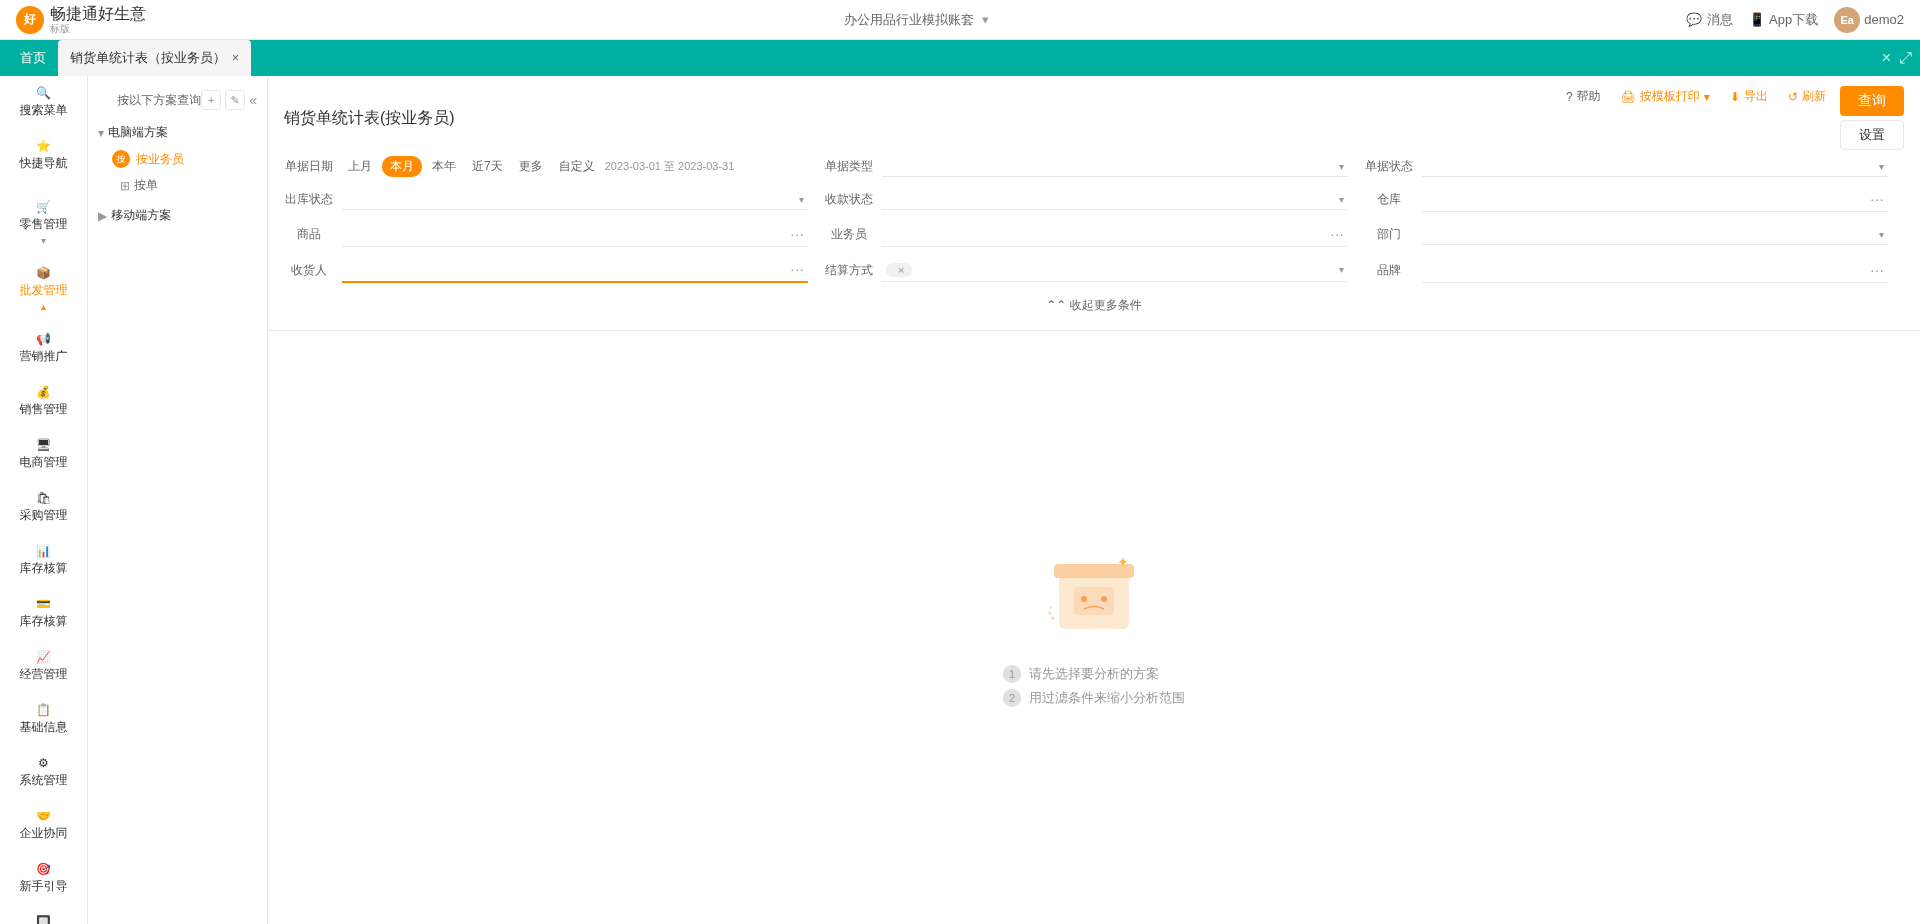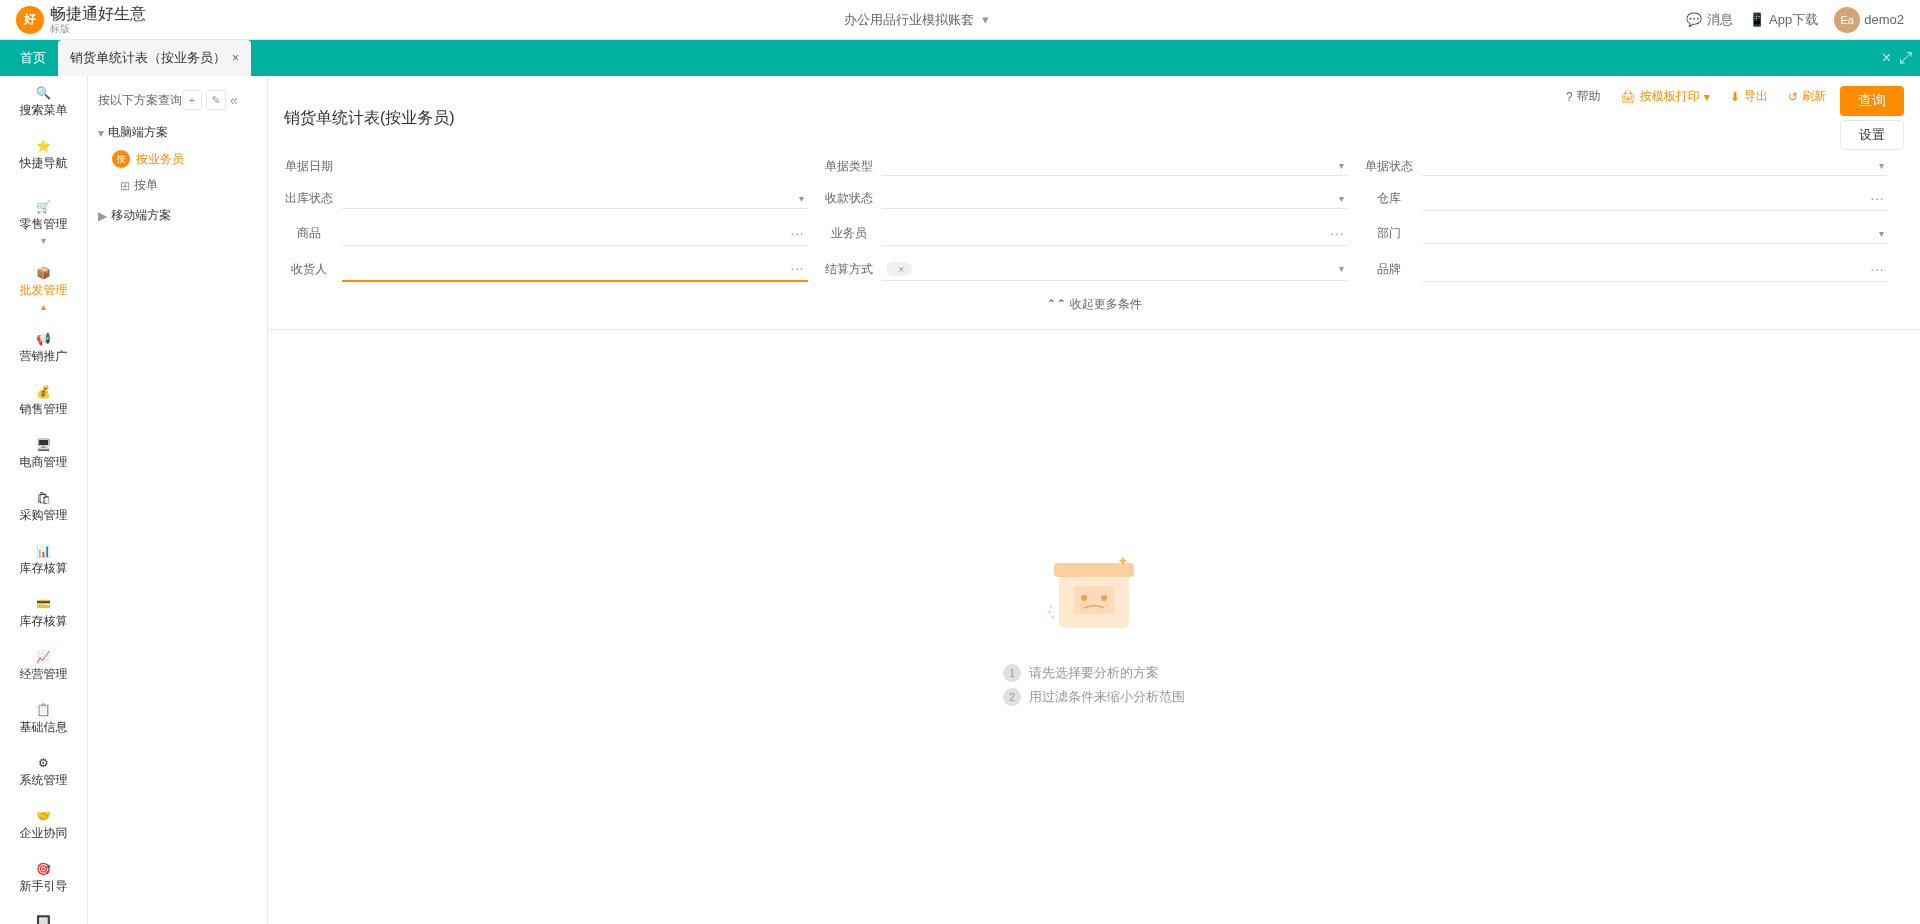--- a/index.html
+++ b/index.html
@@ -6,21 +6,21 @@
     body { font-family: -apple-system, BlinkMacSystemFont, 'PingFang SC', 'Microsoft YaHei', sans-serif; font-size: 13px; background: #f5f5f5; display: flex; flex-direction: column; height: 100vh; overflow: hidden; }
 
     
     .top-bar { background: #fff; height: 40px; display: flex; align-items: center; padding: 0 16px; border-bottom: 1px solid #e8e8e8; justify-content: space-between; flex-shrink: 0; }
     .top-bar-left { display: flex; align-items: center; gap: 8px; }
     .logo-area { display: flex; align-items: center; gap: 6px; }
     .logo-icon { width: 28px; height: 28px; background: #ff8c00; border-radius: 50%; display: flex; align-items: center; justify-content: center; color: white; font-size: 12px; font-weight: bold; }
     .top-bar-center { display: flex; align-items: center; gap: 8px; color: #666; font-size: 13px; cursor: pointer; }
     .top-bar-right { display: flex; align-items: center; gap: 16px; color: #666; font-size: 13px; }
     .top-bar-right-item { display: flex; align-items: center; gap: 4px; cursor: pointer; }
-    .avatar { width: 26px; height: 26px; border-radius: 50%; background: #d4a574; display: flex; align-items: center; justify-content: center; color: white; font-size: 11px; }
+    .avatar { width: 26px; height: 26px; border-radius: 50%; background: #d4a574; display: flex; align-items: center; justify-content: center; color: white; font-size: 11px; font-weight: bold; }
 
     
     .main-layout { display: flex; flex: 1; overflow: hidden; }
 
     
     .sidebar { width: 88px; background: #fff; border-right: 1px solid #e8e8e8; display: flex; flex-direction: column; overflow-y: auto; flex-shrink: 0; }
     .sidebar-item { padding: 10px 4px; text-align: center; cursor: pointer; color: #333; font-size: 12px; display: flex; flex-direction: column; align-items: center; gap: 2px; }
     .sidebar-item.active { color: #ff8c00; }
     .sidebar-divider { height: 1px; background: #f0f0f0; margin: 4px 8px; }
 
@@ -31,21 +31,21 @@
     .tab-item.active { background: #f5f5f5; color: #333; border-radius: 4px 4px 0 0; }
     .tab-close { color: #666; font-size: 12px; cursor: pointer; display: flex; align-items: center; }
     .tab-expand { margin-left: auto; display: flex; align-items: center; gap: 8px; }
     .tab-expand-btn { color: rgba(255,255,255,0.8); cursor: pointer; font-size: 16px; }
 
     
     .content-area { flex: 1; display: flex; overflow: hidden; }
 
     
     .left-panel { width: 180px; background: #fff; border-right: 1px solid #e8e8e8; padding: 8px 0; flex-shrink: 0; }
-    .left-panel-header { display: flex; align-items: center; justify-content: flex-start; padding: 6px 10px; font-size: 12px; color: #333; }
+    .left-panel-header { display: flex; align-items: center; justify-content: flex-end; padding: 6px 10px; font-size: 12px; color: #333; }
     .left-panel-header-title { font-size: 12px; color: #666; }
     .left-panel-actions { display: flex; gap: 4px; align-items: center; }
     .icon-btn { width: 20px; height: 20px; border: 1px solid #e8e8e8; border-radius: 3px; display: flex; align-items: center; justify-content: center; cursor: pointer; color: #999; font-size: 11px; }
     .collapse-btn { color: #999; cursor: pointer; font-size: 14px; }
     .scheme-group { padding: 4px 0; }
     .scheme-group-header { display: flex; align-items: center; gap: 4px; padding: 4px 10px; color: #333; font-size: 12px; cursor: pointer; }
     .scheme-item { display: flex; align-items: center; gap: 6px; padding: 5px 10px 5px 24px; color: #333; font-size: 12px; cursor: pointer; }
     .scheme-item.active { color: #ff8c00; }
     .scheme-item .circle-icon { width: 18px; height: 18px; border-radius: 50%; background: #ff8c00; color: white; display: flex; align-items: center; justify-content: center; font-size: 9px; flex-shrink: 0; }
     .scheme-sub-item { display: flex; align-items: center; gap: 4px; padding: 4px 10px 4px 32px; color: #666; font-size: 12px; cursor: pointer; }
@@ -269,20 +269,29 @@
               <button class="btn-setting">设置</button>
             </div>
           </div>
         </div>
 
         <div class="filter-form" style="padding:0 0 4px 0;">
 
           <div class="filter-row">
             <div class="filter-field">
               <span class="filter-label">单据日期</span>
+              <div class="date-row">
+                <span class="date-btn">上月</span>
+                <span class="date-btn active">本月</span>
+                <span class="date-btn">本年</span>
+                <span class="date-btn">近7天</span>
+                <span class="date-btn">更多</span>
+                <span class="date-btn">自定义</span>
+                <span class="date-range">2023-03-01 至 2023-03-31</span>
+              </div>
             </div>
             <div class="filter-field">
               <span class="filter-label">单据类型</span>
               <div class="filter-input" style="border-bottom:1px solid #e8e8e8;">
                 <span></span>
                 <span class="dropdown-arrow">▾</span>
               </div>
             </div>
             <div class="filter-field">
               <span class="filter-label">单据状态</span>

